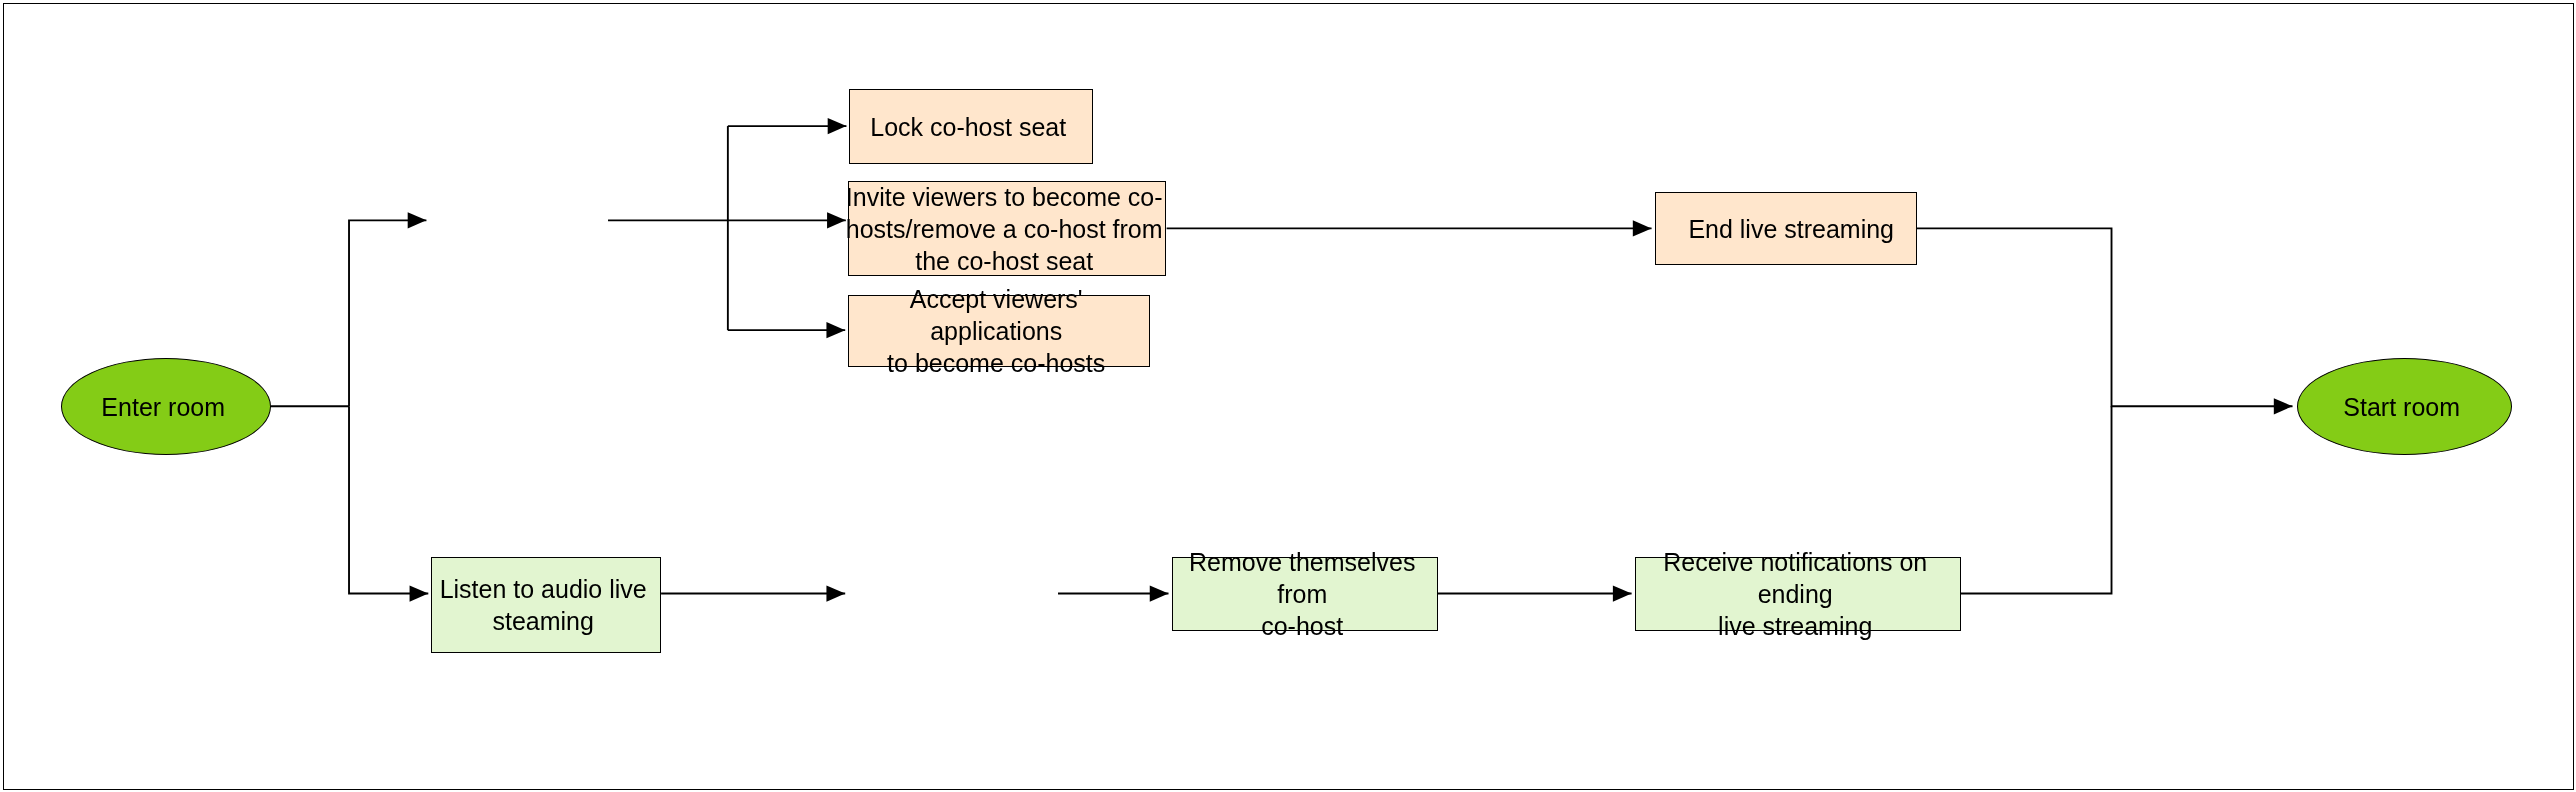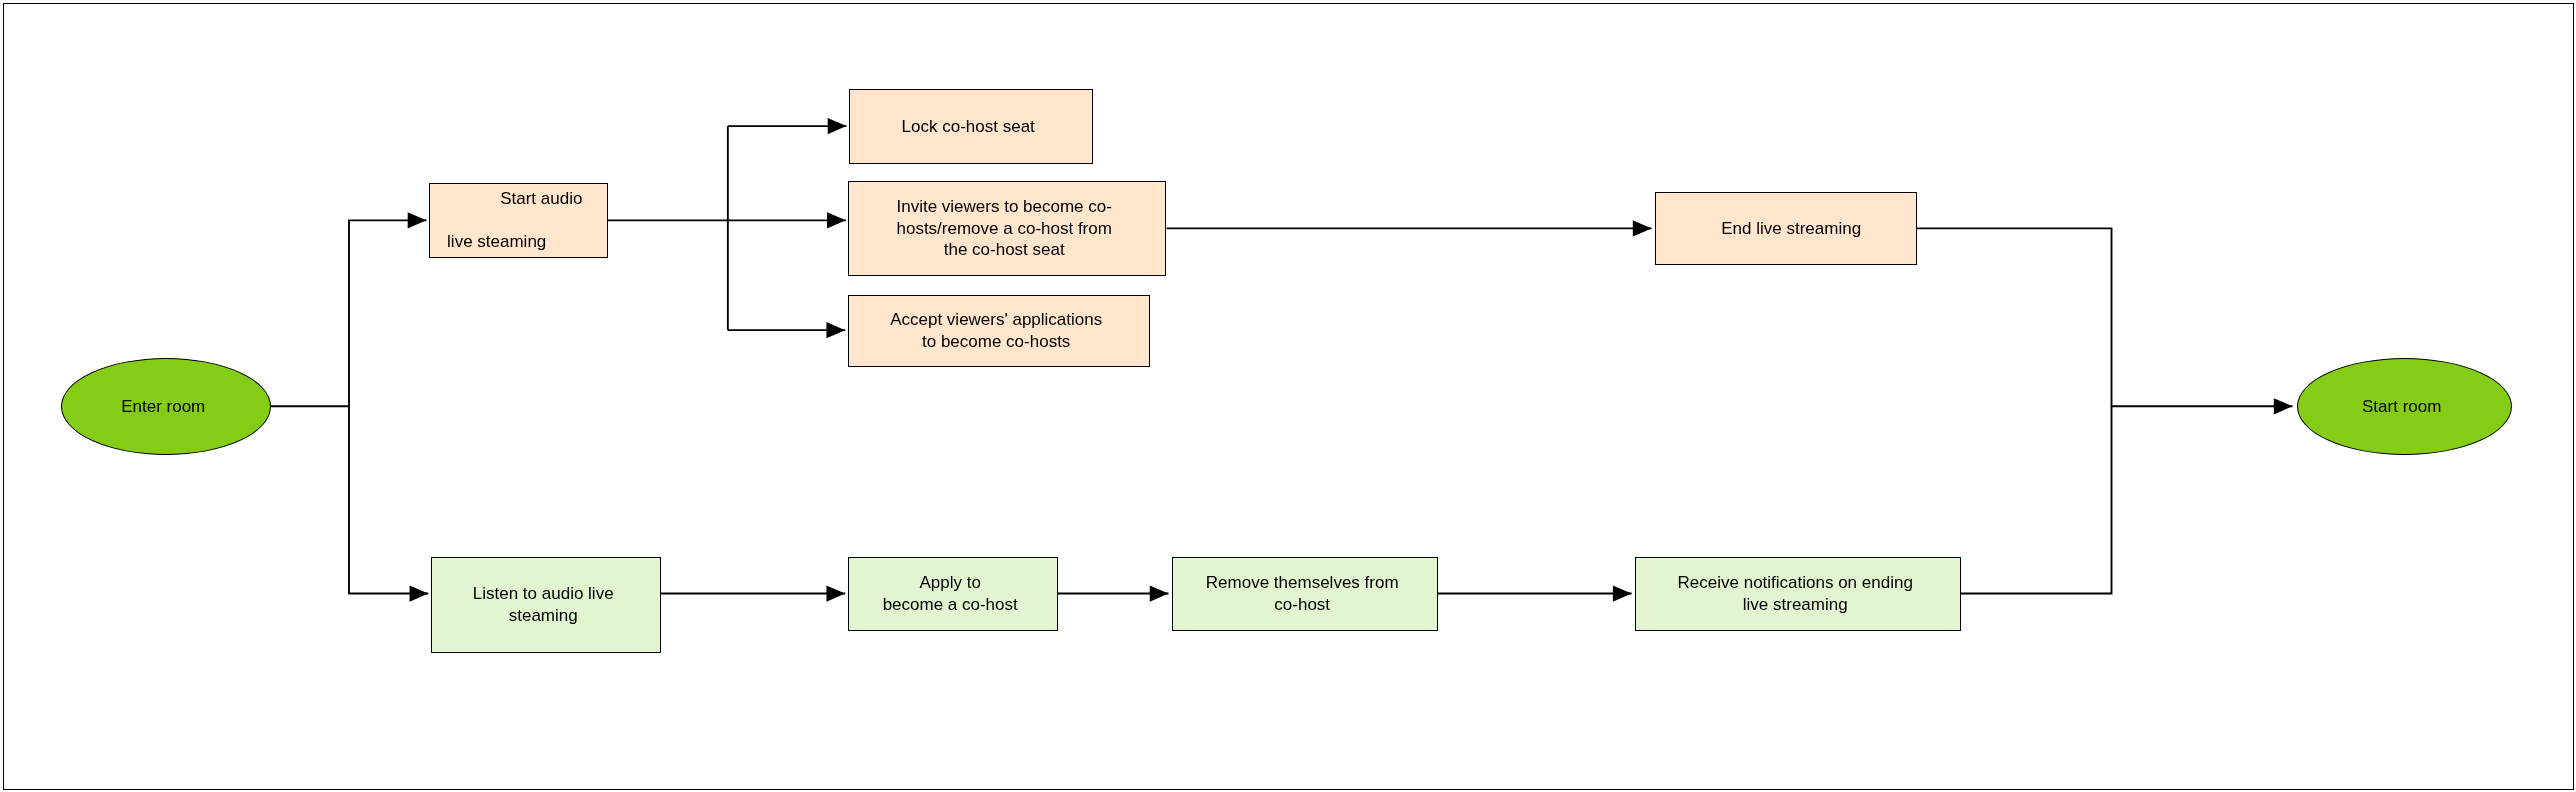--- a/index.html
+++ b/index.html
@@ -28,21 +28,21 @@
     height: 792px;
   }
   .node {
     position: absolute;
     box-sizing: border-box;
     display: flex;
     align-items: center;
     justify-content: center;
     text-align: center;
     color: #000000;
-    font-size: 17px;
+    font-size: 25px;
     line-height: 1.28;
     white-space: pre-line;
   }
   .box    { border: 1.9px solid #000000; }
   .dashed { border: 1.9px dashed #000000; }
   .ellipse{ border: 1.9px solid #000000; border-radius: 50%; }
   .orange { background: #FFE6CC; }
   .green  { background: #E2F5D0; }
   .yellow { background: #84cc16; }
   .blue   { background: #DAE8FC; }
@@ -79,26 +79,20 @@
       <path d="M1058 951 H1353" marker-end="url(#arw)"></path>
       <path d="M1694 951 H1871" marker-end="url(#arw)"></path>
       <path d="M2302 951 H2613" marker-end="url(#arw)"></path>
     </g>
   </svg>
 
   <div class="node ellipse yellow" style="left:61px; top:358px; width:210px; height:97px;">
     <div class="label-wide">Enter room</div>
   </div>
 
-  <div class="node box orange two-line-offset" style="left:429px; top:183px; width:179px; height:75px;">
-    <div class="label-wide">
-      <span class="l1">Start audio</span>
-      <span class="l2">live steaming</span>
-    </div>
-  </div>
 
   <div class="node box orange" style="left:849px; top:89px; width:244px; height:75px;">
     <div class="label-wide">Lock co-host seat</div>
   </div>
 
   <div class="node box orange" style="left:848px; top:181px; width:318px; height:95px;">
     <div class="label-wide">Invite viewers to become co-
 hosts/remove a co-host from
 the co-host seat</div>
   </div>
@@ -115,24 +109,20 @@
 
   <div class="node ellipse yellow" style="left:2297px; top:358px; width:215px; height:97px;">
     <div class="label-wide">Start room</div>
   </div>
 
   <div class="node box green" style="left:431px; top:557px; width:230px; height:96px;">
     <div class="label-wide">Listen to audio live
 steaming</div>
   </div>
 
-  <div class="node box green" style="left:848px; top:557px; width:210px; height:74px;">
-    <div class="label-wide">Apply to
-become a co-host</div>
-  </div>
 
   <div class="node box green" style="left:1172px; top:557px; width:266px; height:74px;">
     <div class="label-wide">Remove themselves from
 co-host</div>
   </div>
 
   <div class="node box green" style="left:1635px; top:557px; width:326px; height:74px;">
     <div class="label-wide">Receive notifications on ending
 live streaming</div>
   </div>

